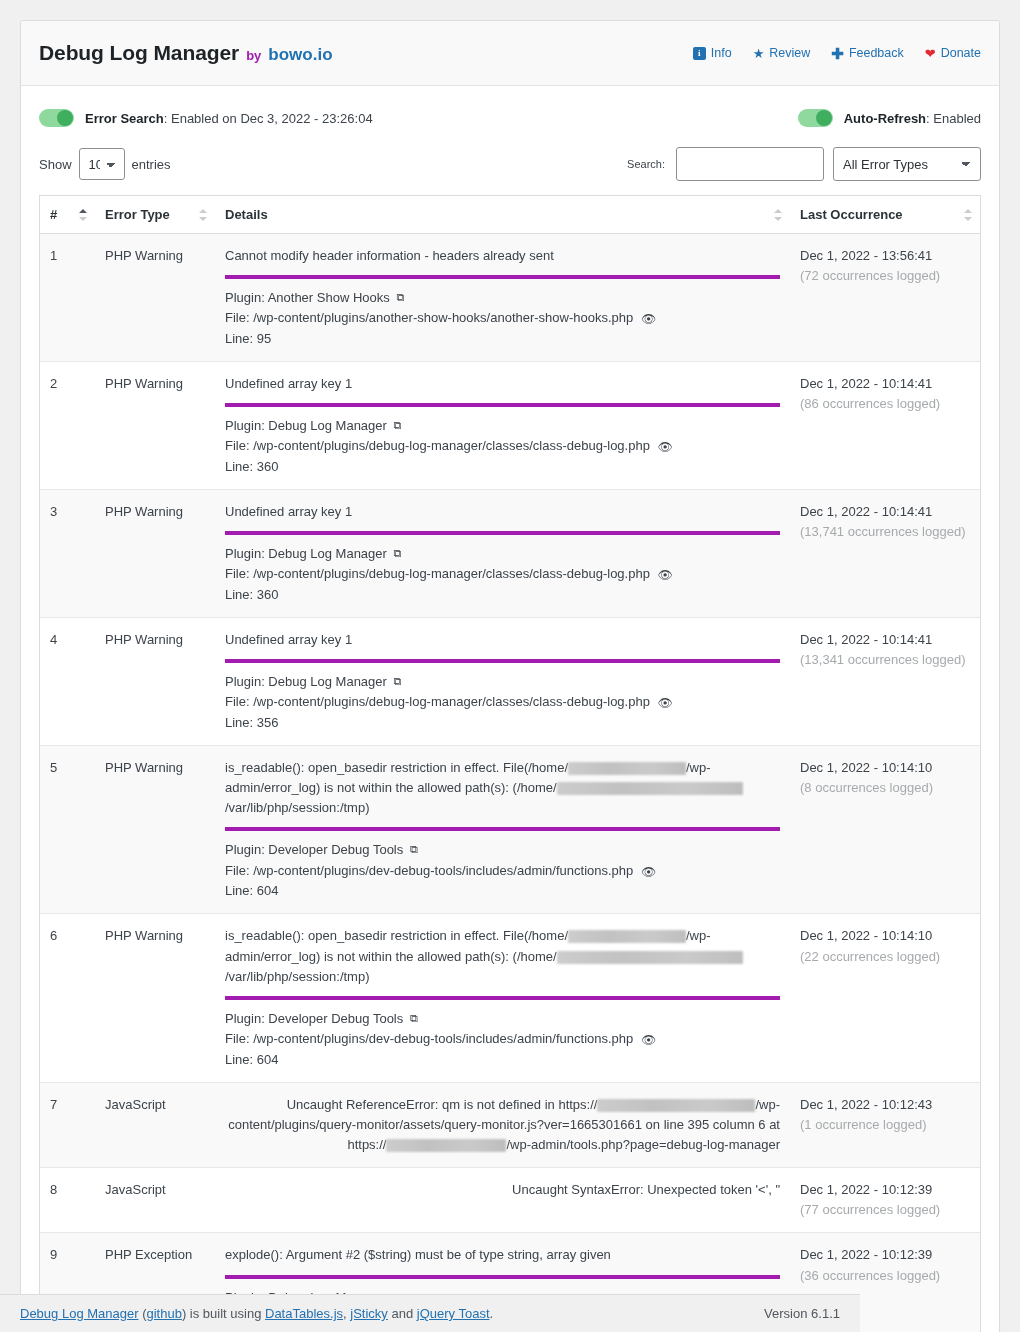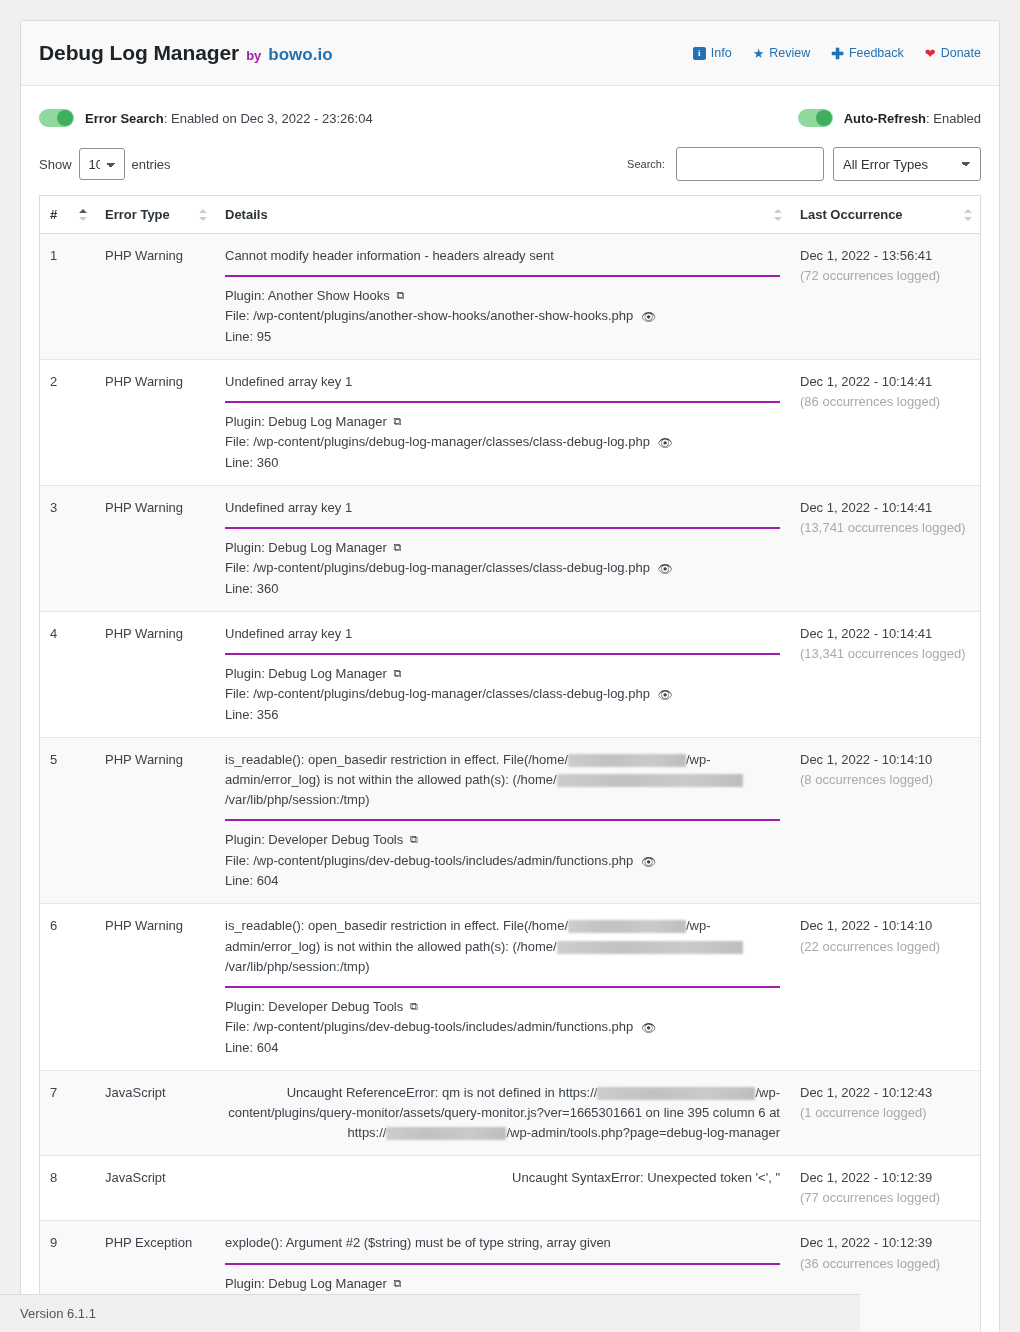--- a/index.html
+++ b/index.html
@@ -114,21 +114,21 @@
 
   table.log td {
     padding:12px 10px; vertical-align:top; font-size:13px; color:#3c434a;
     border-bottom:1px solid #e8e8e8; line-height:1.55;
   }
   tr.odd td  { background:#f9f9f9; }
   tr.even td { background:#ffffff; }
 
   .cell-num  { color:#3c434a; }
   .cell-type { color:#3c434a; }
-  .msg { padding-bottom:9px; border-bottom:2px solid #a21caf; margin-bottom:9px; }
+  .msg { padding-bottom:9px; border-bottom:4px solid #a21caf; margin-bottom:9px; }
   .msg.noline { border-bottom:none; padding-bottom:0; margin-bottom:0;text-align:right; }
   .meta-line { white-space:nowrap; overflow:hidden; text-overflow:ellipsis; }
   .ext-ic { display:inline-block; margin-left:3px; color:#3c434a; font-size:11px; vertical-align:1px; }
   .eye-ic { display:inline-block; margin-left:4px; color:#3c434a; font-size:12px; vertical-align:-1px; cursor:pointer; }
   .redact {
     display:inline-block; vertical-align:-3px;
     background:linear-gradient(90deg,#c9c9c9,#bdbdbd 35%,#c6c6c6 70%,#b9b9b9);
     border-radius:1px; height:13px; filter:blur(1.1px); opacity:.92;
   }
   .occ { color:#a7aaad; }
@@ -347,16 +347,19 @@
               </tr>
             </tbody>
         </table>
       </div>
 
     </div>
 
   </div>
 
   <div class="page-foot">
+    <div>
+      <a>Debug Log Manager</a><span> (</span><a>github</a><span>) is built using </span><a>DataTables.js</a><span>, </span><a>jSticky</a><span> and </span><a>jQuery Toast</a><span>.</span>
+    </div>
     <div class="ver">Version 6.1.1</div>
   </div>
 
 </div>
 
 </body></html>

